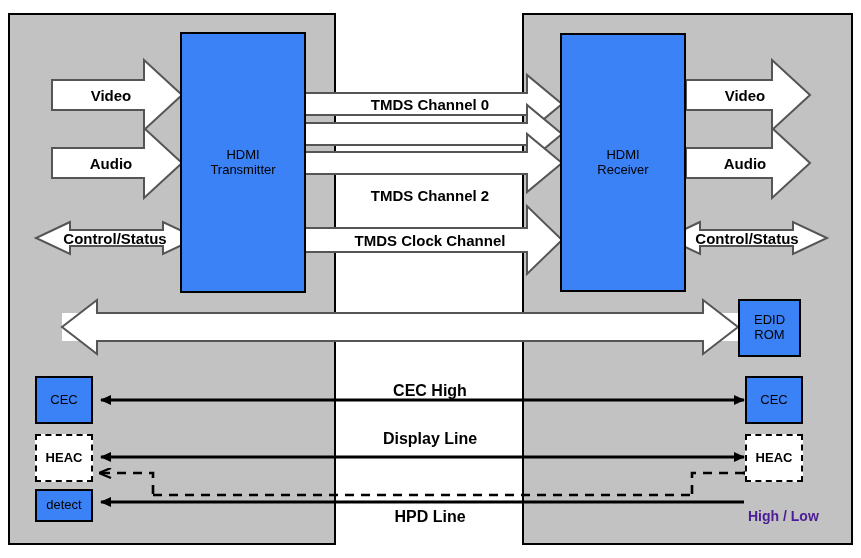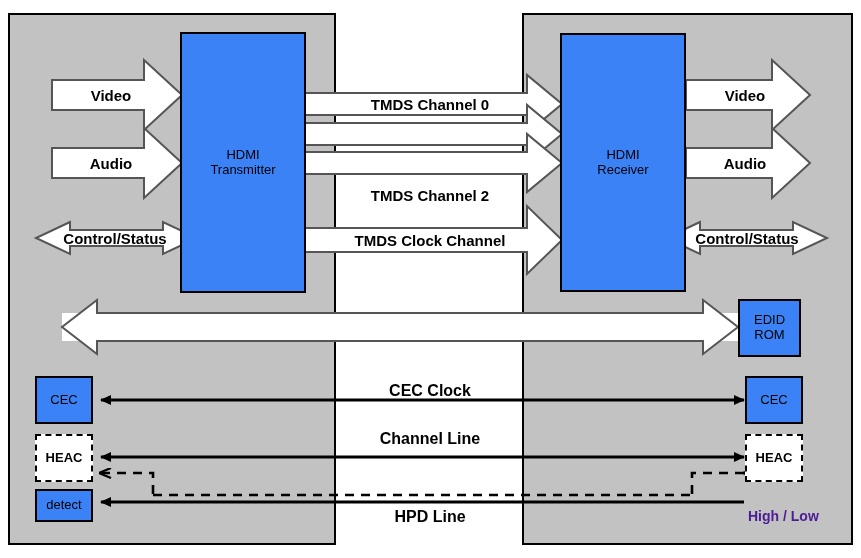--- a/index.html
+++ b/index.html
@@ -158,24 +158,24 @@
   </div>
   <div class="arrowtxt" style="left:318px;top:151px;width:224px;height:16px;font-size:15px;margin-top:36px;">
     <span>TMDS Channel 2</span>
   </div>
   <div class="arrowtxt" style="left:318px;top:228px;width:224px;height:24px;font-size:15px;">
     <span>TMDS Clock Channel</span>
   </div>
 
 
   <div class="arrowtxt" style="left:340px;top:380px;width:180px;height:22px;font-size:16px;">
-    <span>CEC Clock</span>
+    <span>CEC High</span>
   </div>
   <div class="arrowtxt" style="left:340px;top:428px;width:180px;height:22px;font-size:16px;">
-    <span>Channel Line</span>
+    <span>Display Line</span>
   </div>
   <div class="arrowtxt" style="left:340px;top:506px;width:180px;height:22px;font-size:16px;">
     <span>HPD Line</span>
   </div>
 
   <div class="lbl" style="left:748px;top:508px;font-size:14px;">
     <span>High / Low</span>
   </div>
 
 

